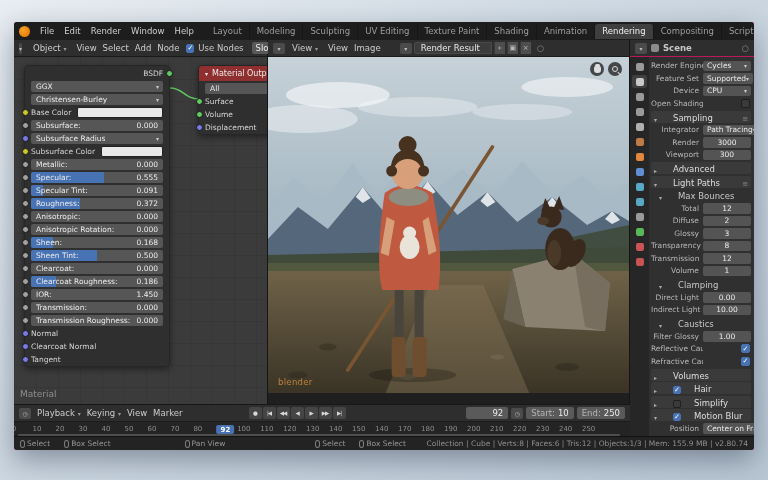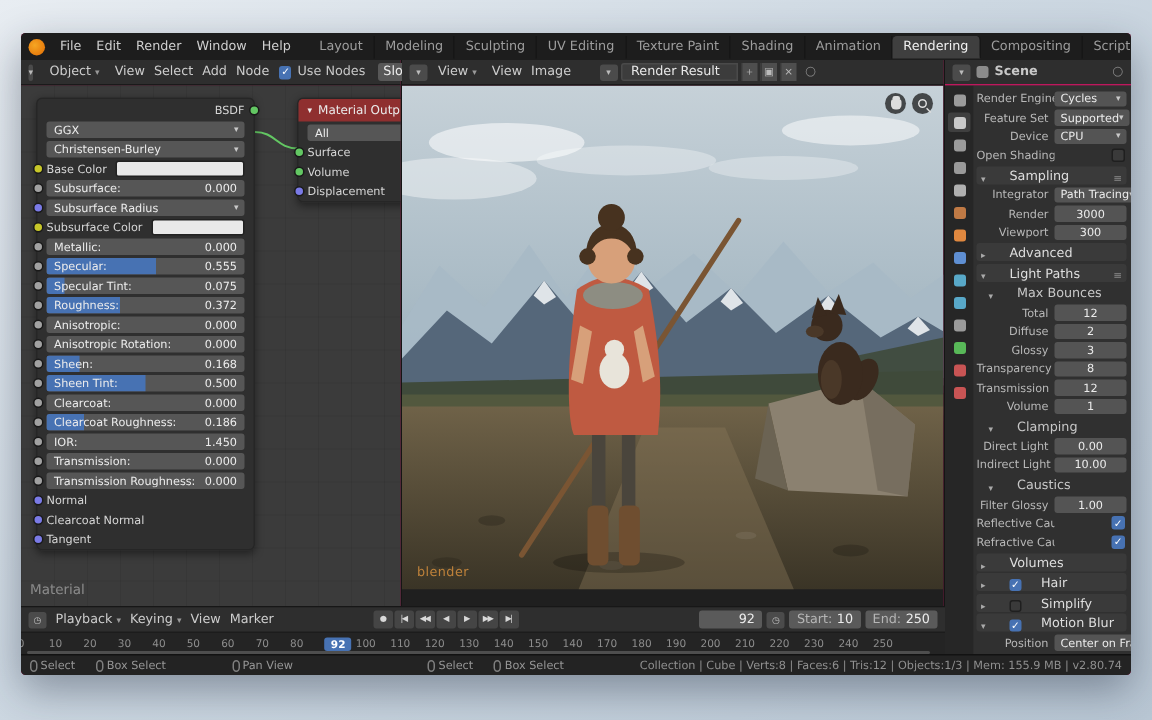--- a/index.html
+++ b/index.html
@@ -211,21 +211,21 @@
                       <span class="fillbar" style="width: 55.5%;"></span>
                       <span class="lab">Specular:</span>
                       <span class="val">0.555</span>
                     </span>
                   </div>
                   <div class="nrow">
                     <span class="sock" style="background: var(--sock-gray);"></span>
                     <span class="nfield">
                       <span class="fillbar" style="width: 9.1%;"></span>
                       <span class="lab">Specular Tint:</span>
-                      <span class="val">0.075</span>
+                      <span class="val">0.091</span>
                     </span>
                   </div>
                   <div class="nrow">
                     <span class="sock" style="background: var(--sock-gray);"></span>
                     <span class="nfield">
                       <span class="fillbar" style="width: 37.2%;"></span>
                       <span class="lab">Roughness:</span>
                       <span class="val">0.372</span>
                     </span>
                   </div>
@@ -774,21 +774,21 @@
   <div class="statusbar">
     <span id="sb-hints" style="display:flex;align-items:center">
         <span class="hint" style="margin-left: 0px;">
           <span class="mouse"></span>
           <span>Select</span>
         </span>
         <span class="hint" style="margin-left: 14px;">
           <span class="mouse"></span>
           <span>Box Select</span>
         </span>
-        <span class="hint" style="margin-left: 44px; text-align: center;">
+        <span class="hint" style="margin-left: 74px; text-align: center;">
           <span class="mouse"></span>
           <span>Pan View</span>
         </span>
         <span class="hint" style="margin-left: 90px;">
           <span class="mouse"></span>
           <span>Select</span>
         </span>
         <span class="hint" style="margin-left: 14px;">
           <span class="mouse"></span>
           <span>Box Select</span>

